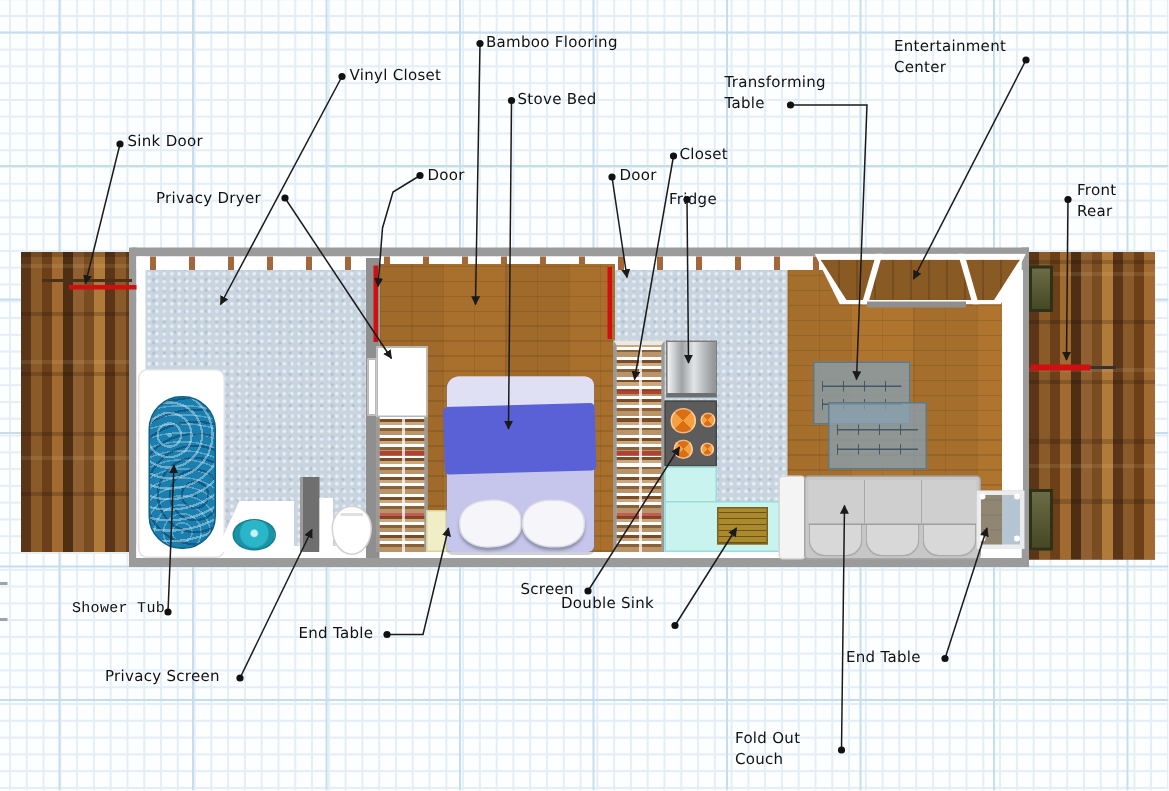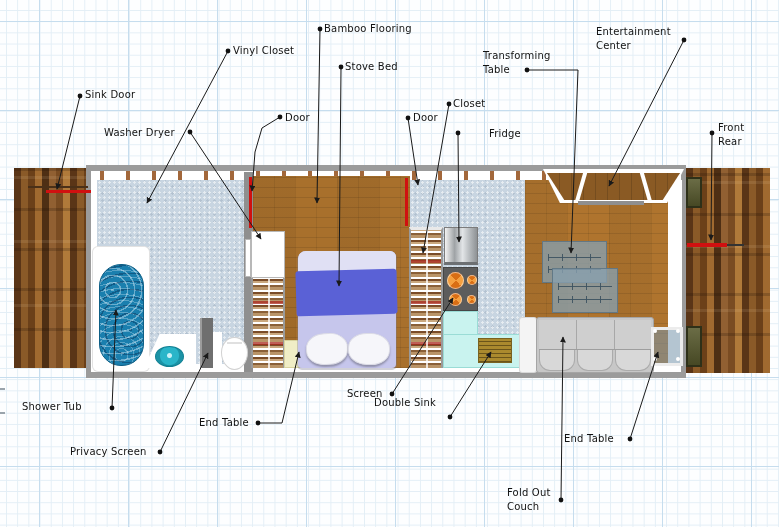--- a/index.html
+++ b/index.html
@@ -251,36 +251,36 @@
         <circle cx="450" cy="417" r="2.4" fill="#111"></circle>
         <polyline points="630,439 658,352" fill="none" stroke="#1a1a1a" stroke-width="1" marker-end="url(#arr)"></polyline>
         <circle cx="630" cy="439" r="2.4" fill="#111"></circle>
         <polyline points="561,500 563,337" fill="none" stroke="#1a1a1a" stroke-width="1" marker-end="url(#arr)"></polyline>
         <circle cx="561" cy="500" r="2.4" fill="#111"></circle>
       </g>
   </svg>
 
   <div id="labels">
       <div class="label" style="left: 85px; top: 88px;">Sink Door</div>
-      <div class="label" style="left: 104px; top: 126px;">Washer Dryer</div>
+      <div class="label" style="left: 104px; top: 126px;">Privacy Dryer</div>
       <div class="label" style="left: 233px; top: 44px;">Vinyl Closet</div>
       <div class="label" style="left: 285px; top: 111px;">Door</div>
       <div class="label" style="left: 324px; top: 22px;">Bamboo Flooring</div>
       <div class="label" style="left: 345px; top: 60px;">Stove Bed</div>
       <div class="label" style="left: 413px; top: 111px;">Door</div>
       <div class="label" style="left: 453px; top: 97px;">Closet</div>
-      <div class="label" style="left: 489px; top: 127px;">Fridge</div>
+      <div class="label" style="left: 446px; top: 127px;">Fridge</div>
       <div class="label" style="left: 596px; top: 25px;">Entertainment
 Center</div>
       <div class="label" style="left: 483px; top: 49px;">Transforming
 Table</div>
       <div class="label" style="left: 718px; top: 121px;">Front
 Rear</div>
-      <div class="label" style="left: 22px; top: 400px;">Shower Tub</div>
+      <div class="label" style="left: 48px; top: 400px; font-family: Liberation Mono, monospace;">Shower Tub</div>
       <div class="label" style="left: 70px; top: 445px; text-align: right;">Privacy Screen</div>
       <div class="label" style="left: 199px; top: 416px;">End Table</div>
       <div class="label" style="left: 347px; top: 387px;">Screen</div>
       <div class="label" style="left: 374px; top: 396px;">Double Sink</div>
       <div class="label" style="left: 564px; top: 432px;">End Table</div>
-      <div class="label" style="left: 507px; top: 486px;">Fold Out
+      <div class="label" style="left: 490px; top: 486px;">Fold Out
 Couch</div>
     </div>
 </div>
 
 </body></html>

